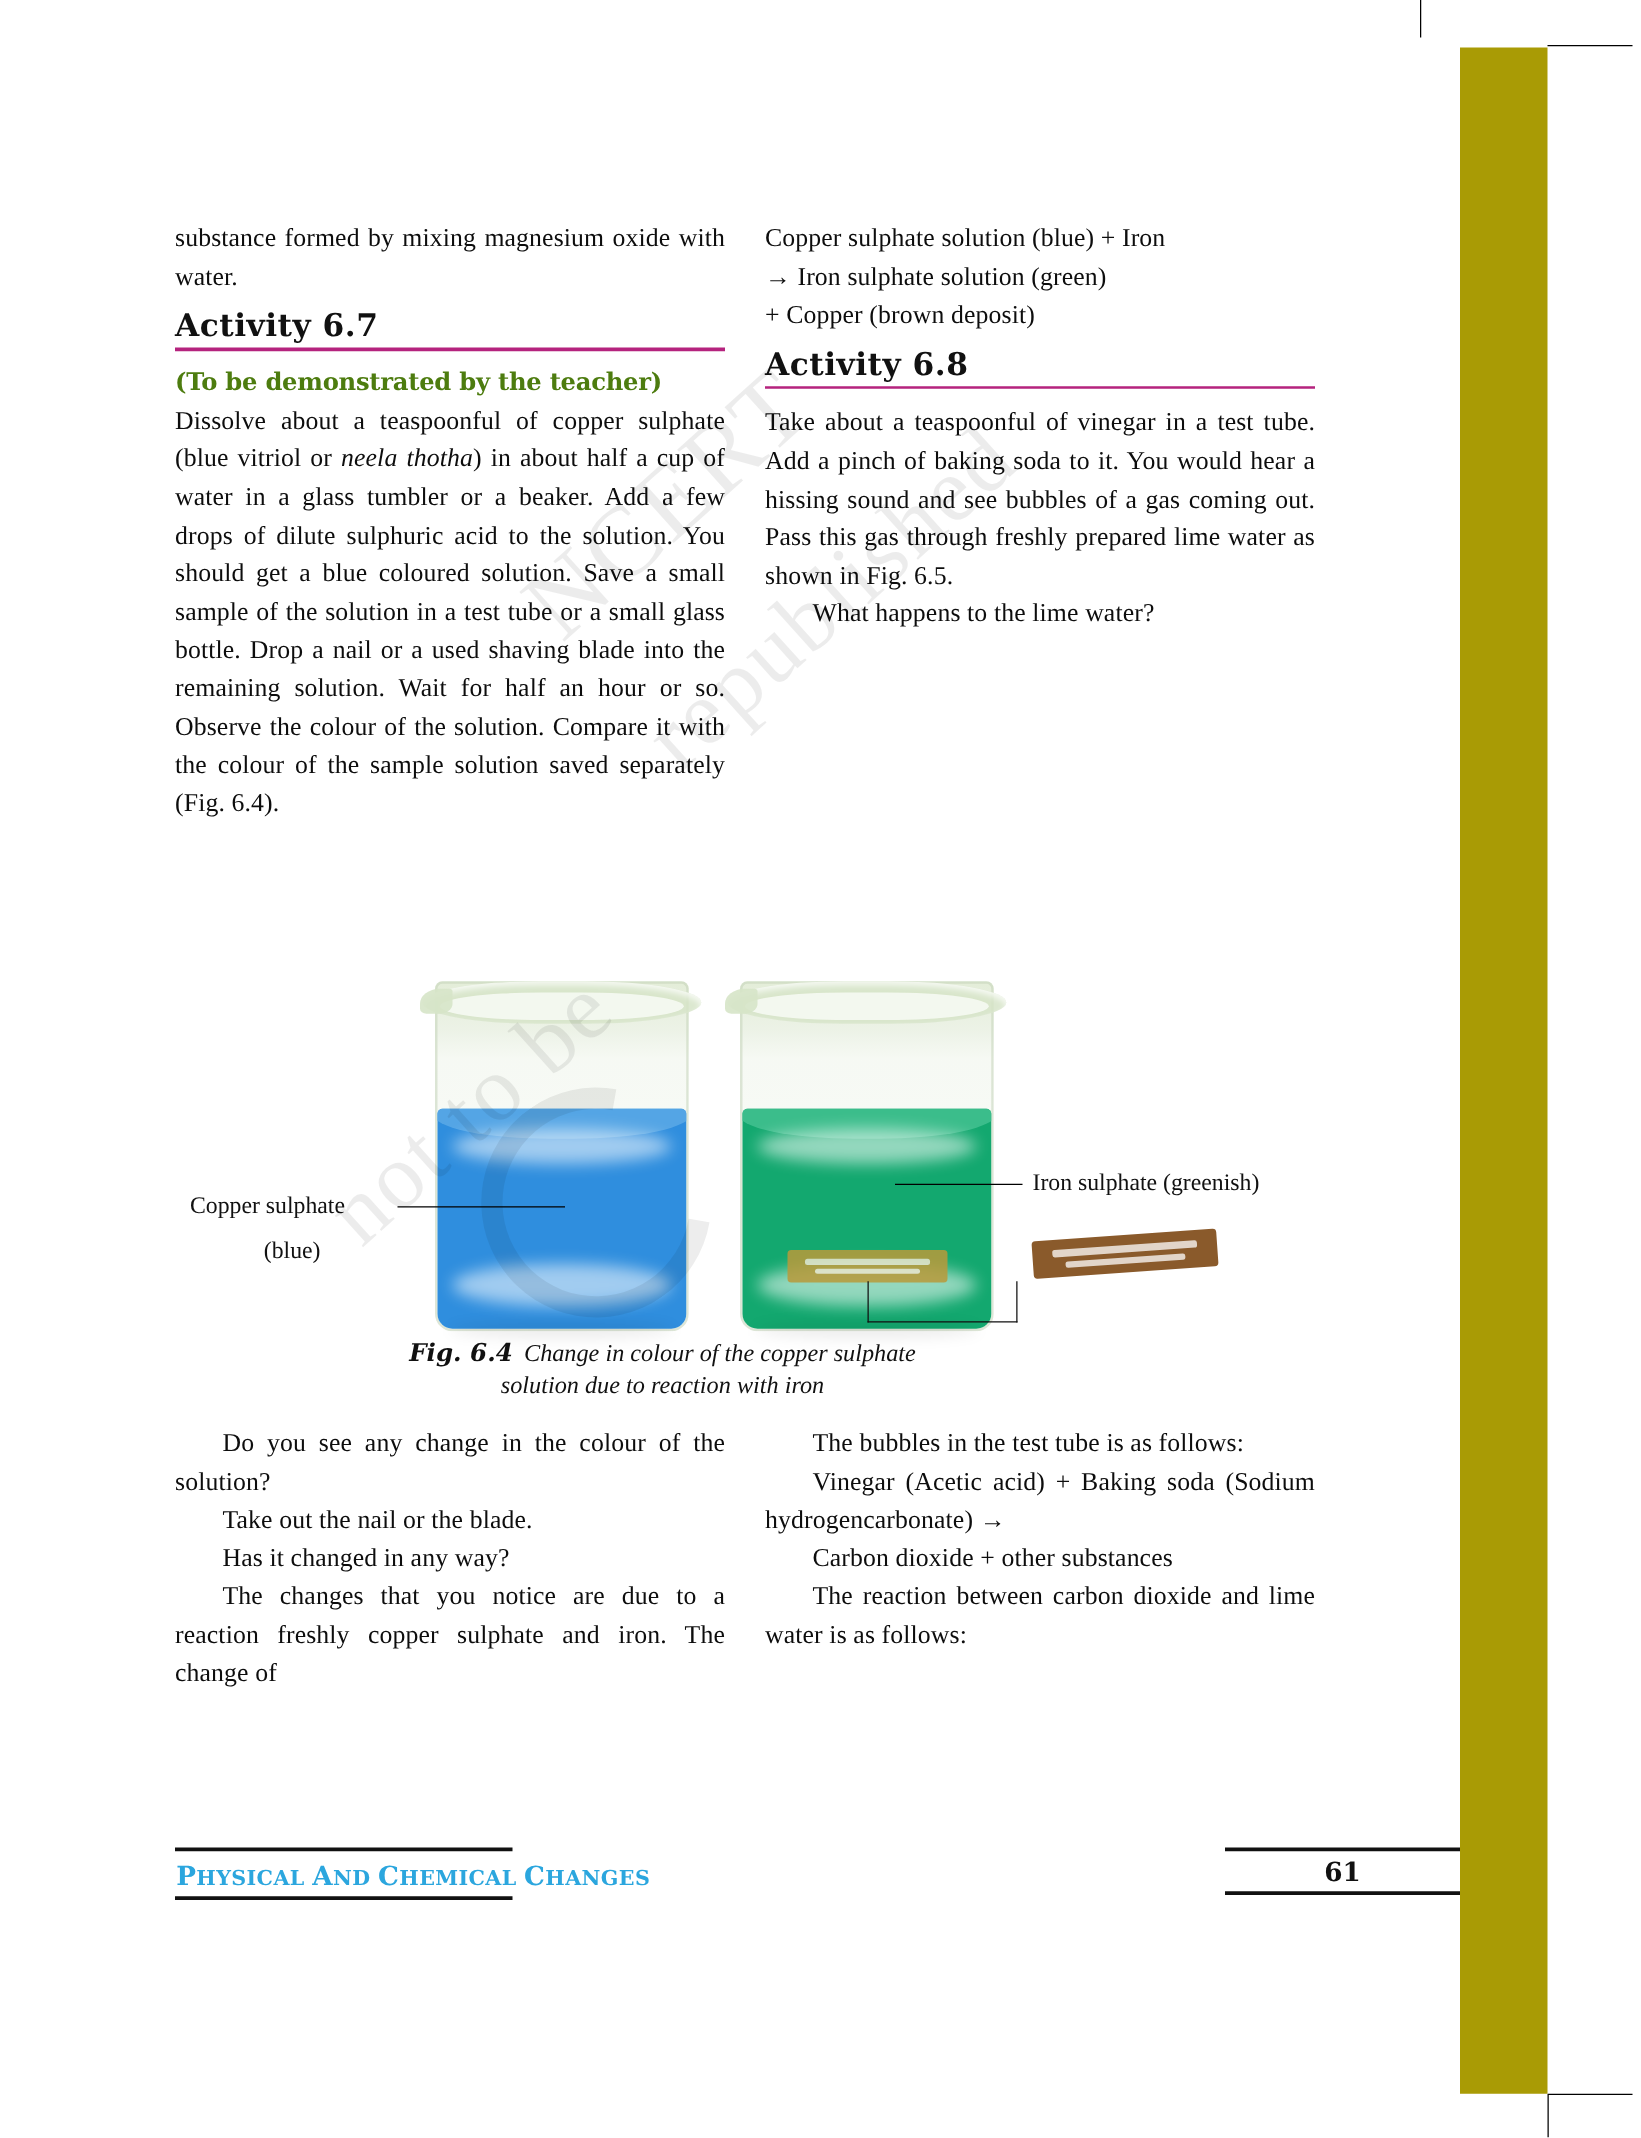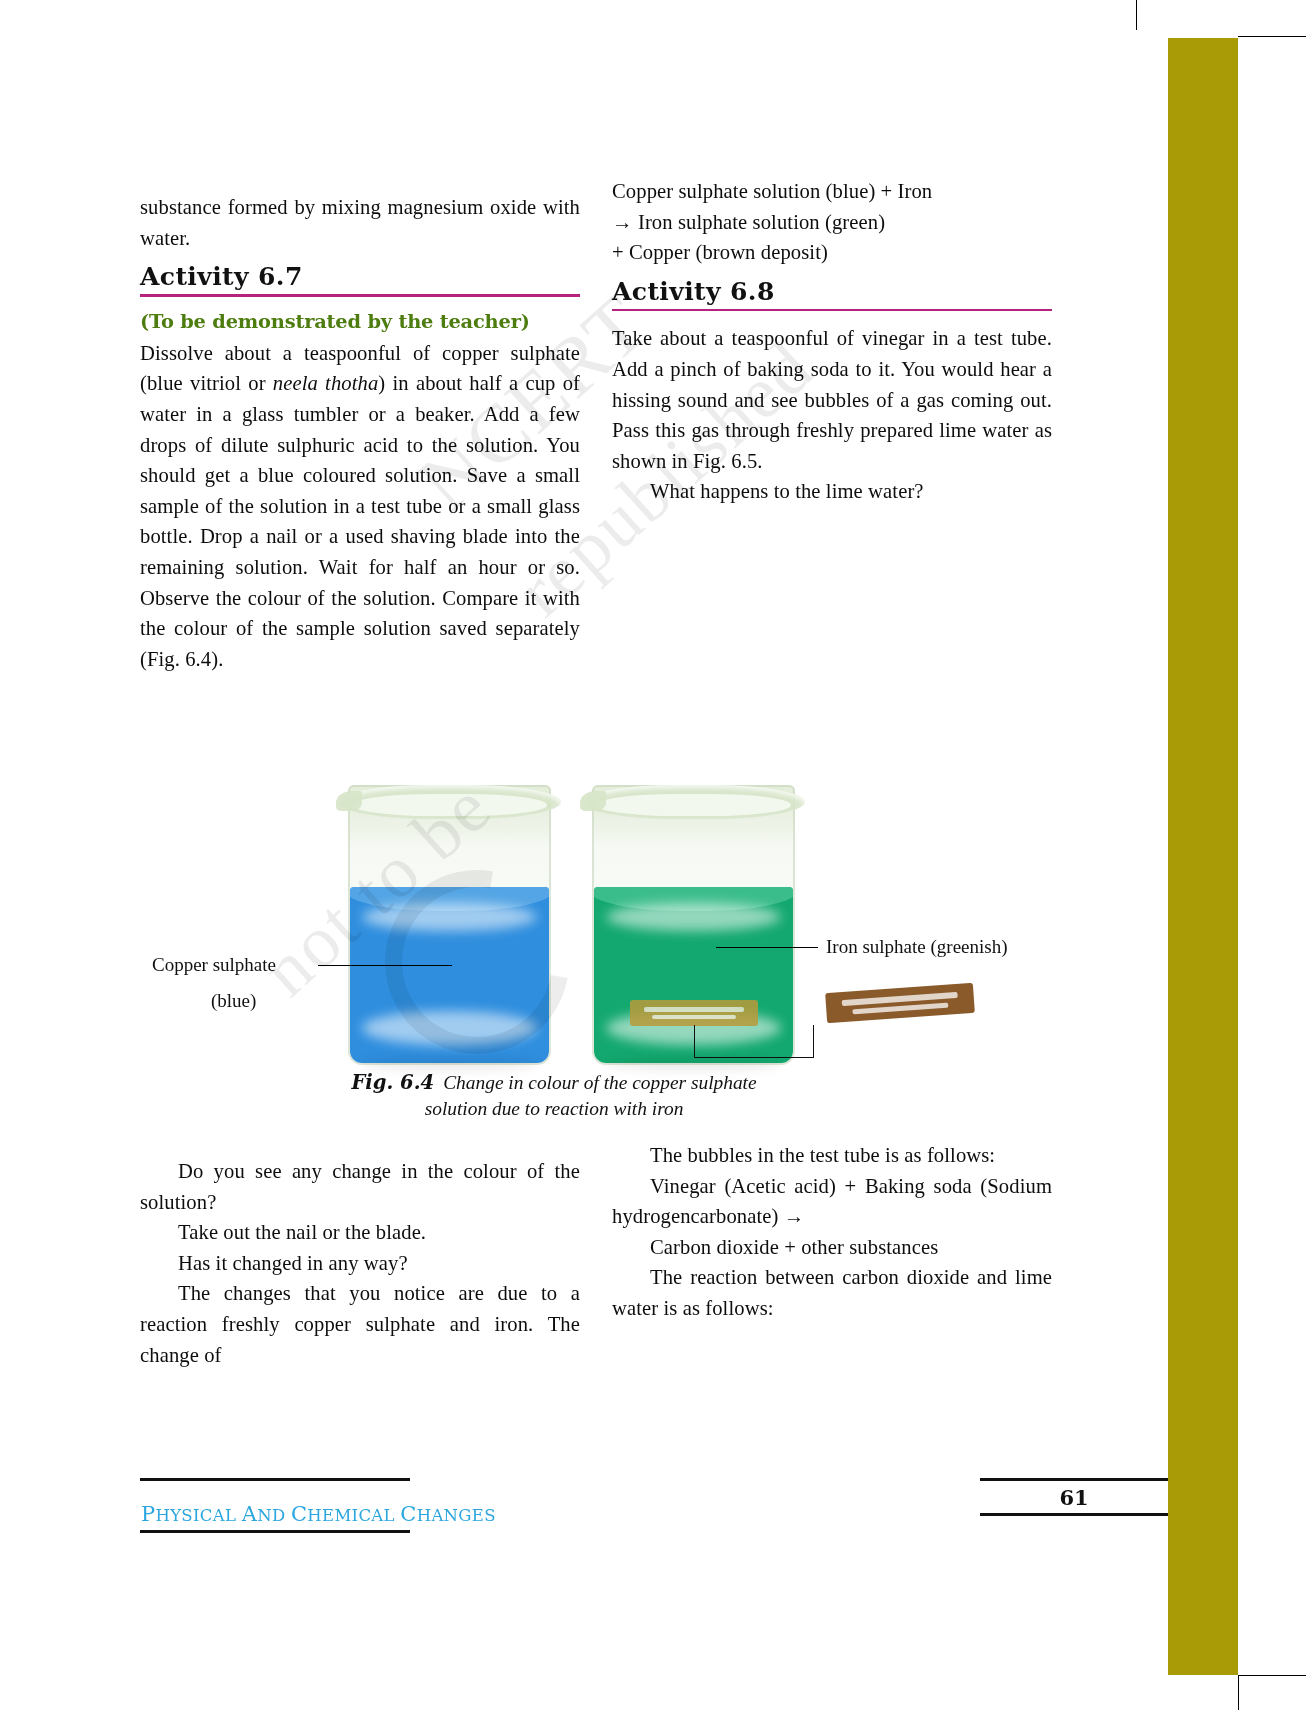--- a/index.html
+++ b/index.html
@@ -31,21 +31,21 @@
 
   .columns{
     position:absolute;
     left:140px;top:176px;
     width:912px;
   }
   .col{
     width:440px;
     float:left;
   }
-  .col.left{margin-right:32px;margin-top:16px;}
+  .col.left{margin-right:32px;}
   .col.right{}
 
   p.body{
     margin:0;
     font-size:20.6px;
     line-height:30.6px;
     text-align:justify;
     text-justify:inter-word;
     color:#0d0d0d;
     letter-spacing:0.1px;
@@ -162,21 +162,20 @@
     border-bottom:1px solid #111;
   }
 
   .caption{
     position:absolute;
     left:0;width:1060px;
     text-align:center;
     font-size:19.4px;
     line-height:26px;
     color:#111;
-    margin-left:24px;
   }
   .caption .fig{
     font-family:"DejaVu Serif", serif;
     font-weight:bold;font-style:italic;
     font-size:19.6px;
     margin-right:9px;
   }
   .caption .txt{font-style:italic;}
 
   
@@ -204,25 +203,25 @@
     border-right-color:transparent;
   }
 
   
   .footer-left{
     position:absolute;left:140px;top:1478px;width:270px;
   }
   .footer-left .rule-top{height:3px;background:#111;width:270px;}
   .footer-left .chapname{
     font-family:"DejaVu Serif", serif;
-    font-weight:normal;
+    font-weight:bold;
     color:#2ba6de;
     font-size:16.5px;
     letter-spacing:0.3px;
-    padding:21px 0 4px 1px;
+    padding:7px 0 4px 1px;
     white-space:nowrap;
   }
   .footer-left .chapname .cap{font-size:21px;}
   .footer-left .rule-bot{height:3.4px;background:#111;width:270px;}
 
   .footer-right{
     position:absolute;left:980px;top:1478px;width:188px;
   }
   .footer-right .rule-top{height:3px;background:#111;width:188px;}
   .footer-right .pagenum{

